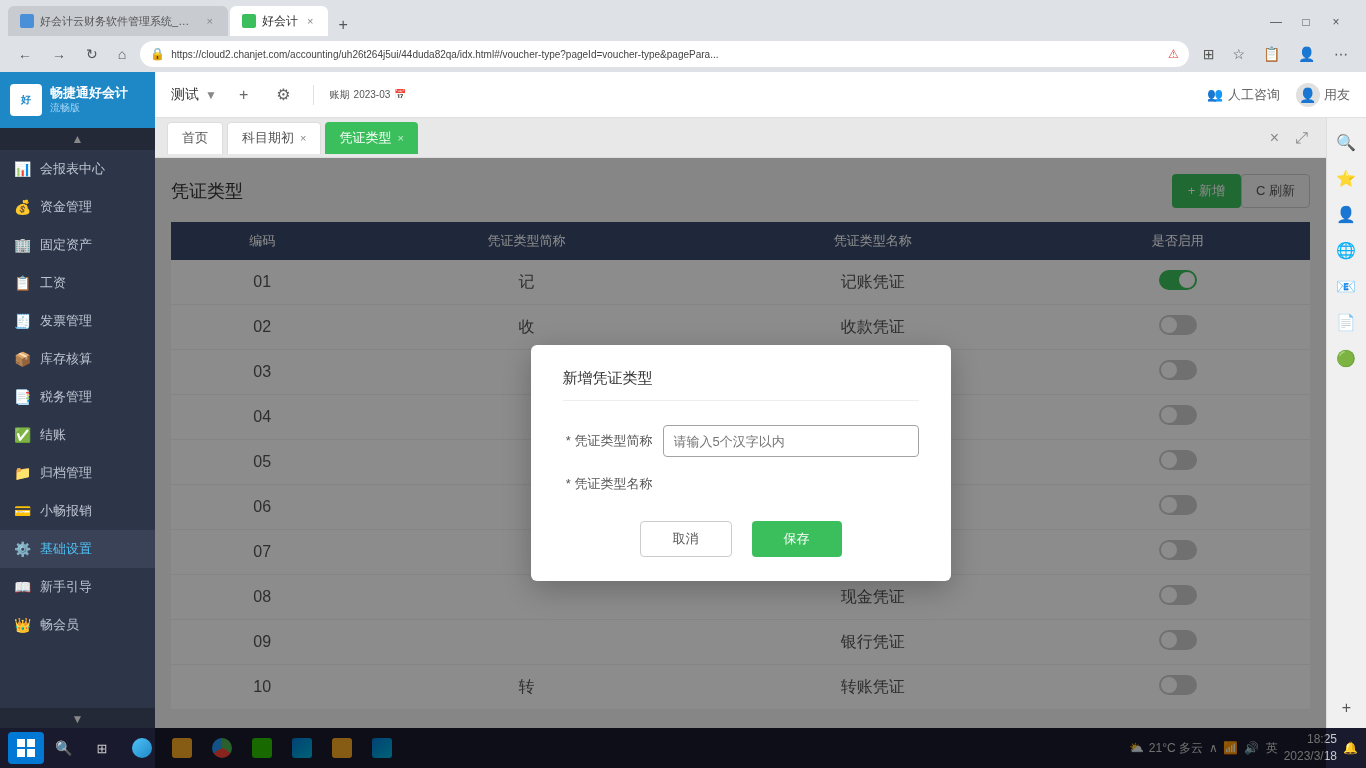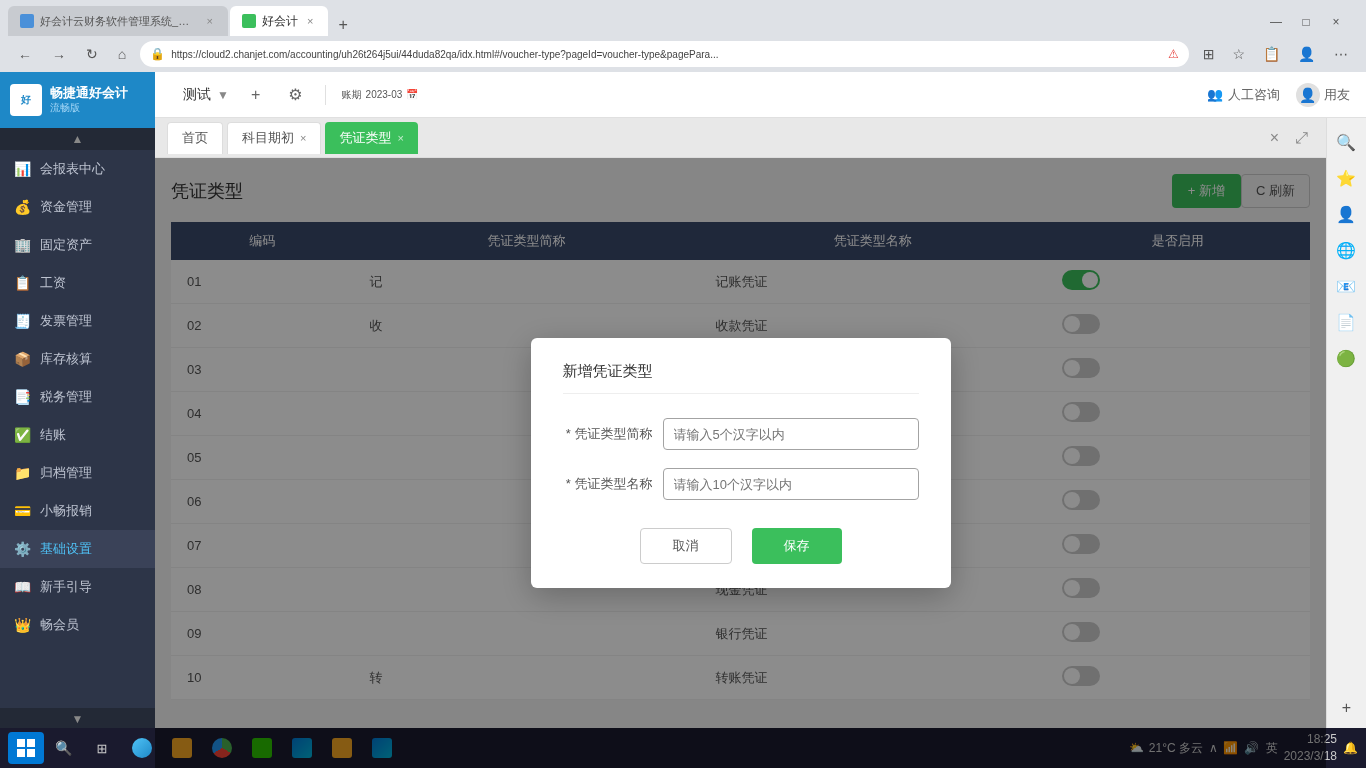--- a/index.html
+++ b/index.html
@@ -33,21 +33,21 @@
     .sidebar-logo-sub { font-size: 10px; color: #a0d4f5; }
     .sidebar-nav { flex: 1; }
     .sidebar-item { display: flex; align-items: center; padding: 10px 14px; gap: 8px; cursor: pointer; font-size: 13px; color: #bdc3d0; }
     .sidebar-item.active { background: #3a4258; color: #4fc3f7; }
     .sidebar-item .item-icon { width: 18px; height: 18px; display: flex; align-items: center; justify-content: center; font-size: 14px; }
     .sidebar-scroll-btn { text-align: center; padding: 4px; background: #232936; cursor: pointer; color: #888; font-size: 12px; }
     .sidebar-footer { padding: 10px 14px; color: #888; font-size: 12px; cursor: pointer; display: flex; align-items: center; gap: 4px; border-top: 1px solid #3a4258; }
 
     
     .app-header { background: #fff; border-bottom: 1px solid #e0e0e0; height: 46px; display: flex; align-items: center; padding: 0 16px; gap: 16px; }
-    .workspace-selector { display: flex; align-items: center; gap: 6px; cursor: pointer; font-size: 14px; color: #333; margin-left: 12px; }
+    .workspace-selector { display: flex; align-items: center; gap: 6px; cursor: pointer; font-size: 14px; color: #333; }
     .workspace-dropdown { color: #888; font-size: 12px; }
     .header-divider { width: 1px; height: 20px; background: #e0e0e0; }
     .header-icon-btn { background: none; border: none; cursor: pointer; padding: 4px 6px; color: #666; font-size: 16px; }
     .period-info { display: flex; align-items: center; gap: 4px; font-size: 10px; color: #555; }
     .header-right { margin-left: auto; display: flex; align-items: center; gap: 16px; }
     .consult-btn { display: flex; align-items: center; gap: 4px; color: #666; font-size: 13px; cursor: pointer; }
     .user-btn { display: flex; align-items: center; gap: 4px; color: #666; font-size: 13px; cursor: pointer; }
     .user-avatar { width: 24px; height: 24px; border-radius: 50%; background: #e0e0e0; display: flex; align-items: center; justify-content: center; font-size: 14px; }
 
     
@@ -66,21 +66,21 @@
     .page-title { font-size: 18px; color: #333; font-weight: 500; }
     .title-actions { display: flex; gap: 0; }
     .btn-new { background: #3bbf5c; color: #fff; border: none; padding: 7px 16px; border-radius: 4px; cursor: pointer; font-size: 13px; display: flex; align-items: center; gap: 4px; }
     .btn-refresh { background: none; border: 1px solid #ccc; color: #555; padding: 7px 14px; border-radius: 4px; cursor: pointer; font-size: 13px; display: flex; align-items: center; gap: 4px; }
 
     
     .data-table { width: 100%; border-collapse: collapse; background: #fff; }
     .data-table thead { background: #3a4a6b; color: #fff; }
     .data-table thead th { padding: 10px 16px; text-align: center; font-size: 13px; font-weight: normal; }
     .data-table tbody tr { border-bottom: 1px solid #f0f0f0; }
-    .data-table tbody td { padding: 10px 16px; font-size: 13px; color: #555; }
+    .data-table tbody td { padding: 10px 16px; text-align: center; font-size: 16px; color: #555; }
 
     
     .toggle { display: inline-block; width: 38px; height: 20px; background: #ccc; border-radius: 10px; position: relative; cursor: pointer; }
     .toggle.on { background: #3bbf5c; }
     .toggle::after { content: ''; position: absolute; width: 16px; height: 16px; background: #fff; border-radius: 50%; top: 2px; left: 2px; transition: left 0.2s; }
     .toggle.on::after { left: 20px; }
 
     
     .modal-overlay { position: absolute; top: 0; left: 0; right: 0; bottom: 0; background: rgba(0,0,0,0.45); display: flex; align-items: center; justify-content: center; z-index: 100; }
     .modal { background: #fff; border-radius: 6px; padding: 24px 32px 24px 32px; width: 420px; box-shadow: 0 8px 32px rgba(0,0,0,0.25); }
@@ -386,21 +386,20 @@
 
           <div class="modal-overlay">
             <div class="modal">
               <div class="modal-header">新增凭证类型</div>
               <div class="form-row">
                 <label class="form-label">* 凭证类型简称</label>
                 <input class="form-input" type="text" placeholder="请输入5个汉字以内" style="">
               </div>
               <div class="form-row">
                 <label class="form-label">* 凭证类型名称</label>
-                <input class="form-input" type="text" placeholder="请输入10个汉字以内" style="">
               </div>
               <div class="modal-footer">
                 <button class="btn-cancel">取消</button>
                 <button class="btn-save">保存</button>
               </div>
             </div>
           </div>
         </div>
       </div>
 

